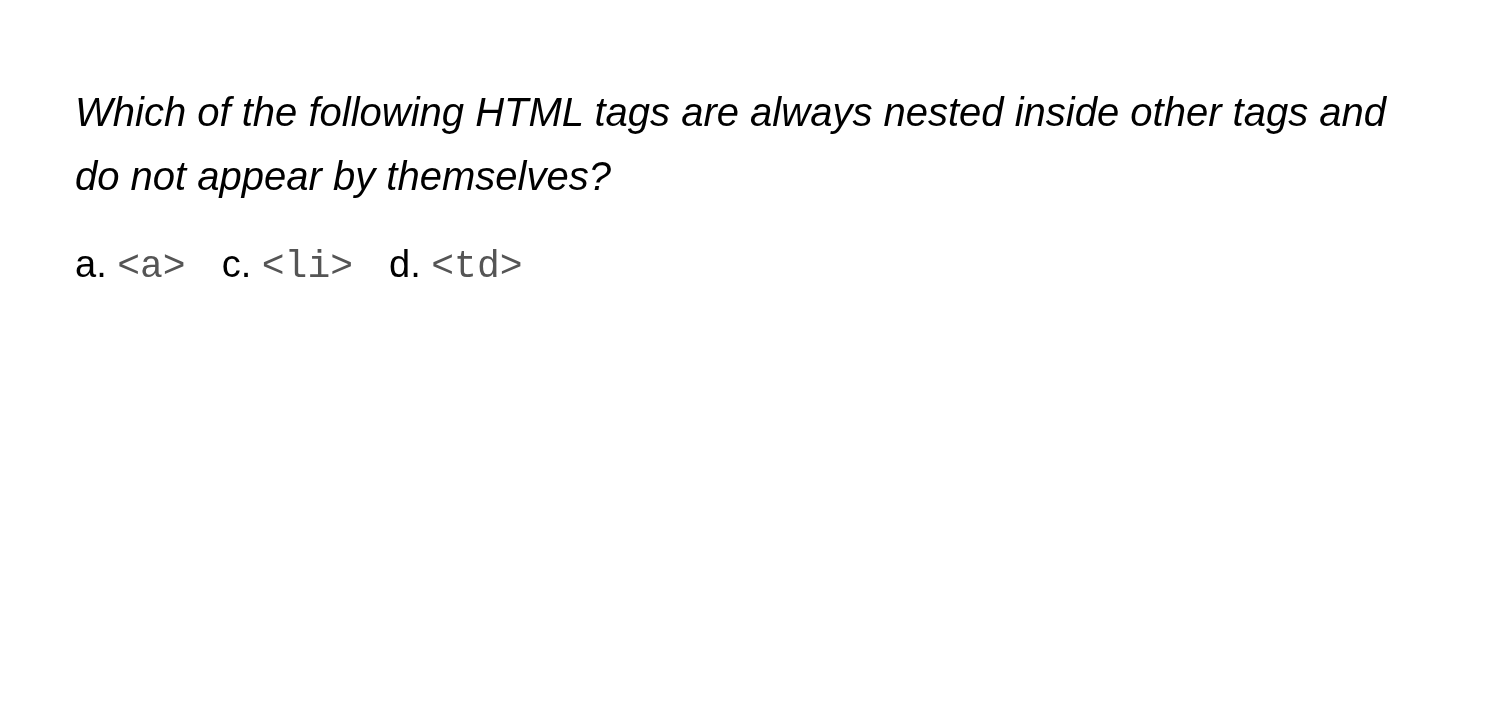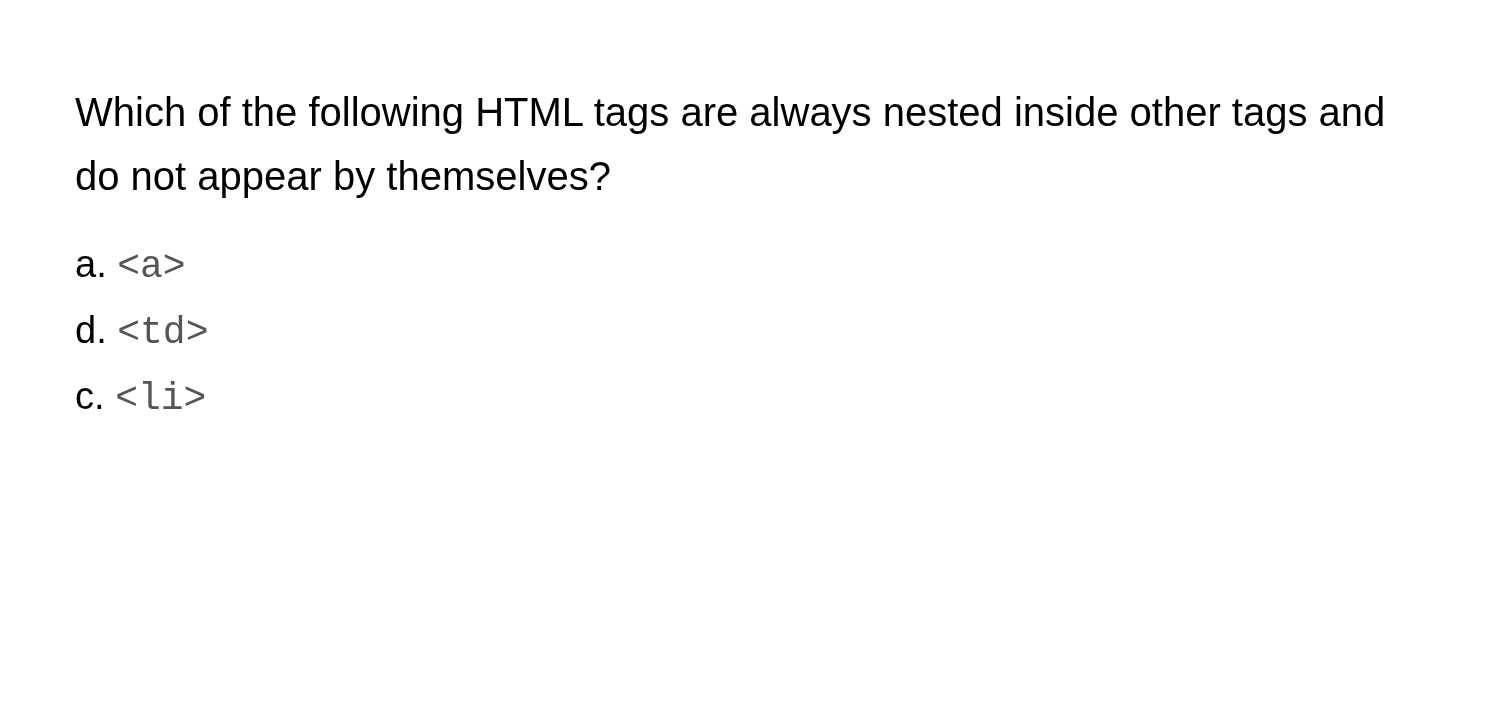--- a/index.html
+++ b/index.html
@@ -13,25 +13,26 @@
       color: #000000;
       width: 1500px;
       height: 720px;
       padding: 80px 75px;
     }
     .question-text {
       font-size: 40px;
       line-height: 1.6;
       margin-bottom: 30px;
       font-weight: 400;
+      font-style: italic;
     }
     .options {
       display: flex;
-      flex-direction: column;
-      gap: 11px;
+      flex-direction: row;
+      gap: 36px;
       margin-top: 20px;
     }
     .option {
       font-size: 38px;
       line-height: 1.4;
     }
     .option-label {
       font-weight: 400;
     }
     .code {
@@ -44,21 +45,21 @@
 <body>
 
 <div class="question-container">
   <div class="question-text">Which of the following HTML tags are always nested inside other tags and do not appear by themselves?</div>
   <div class="options">
     <div class="option">
       <span class="option-label">a.</span>
       <span class="code">&lt;a&gt;</span>
     </div>
     <div class="option">
+      <span class="option-label">c.</span>
+      <span class="code">&lt;li&gt;</span>
+    </div>
+    <div class="option">
       <span class="option-label">d.</span>
       <span class="code">&lt;td&gt;</span>
-    </div>
-    <div class="option">
-      <span class="option-label">c.</span>
-      <span class="code">&lt;li&gt;</span>
     </div>
   </div>
 </div>
 
 </body></html>

